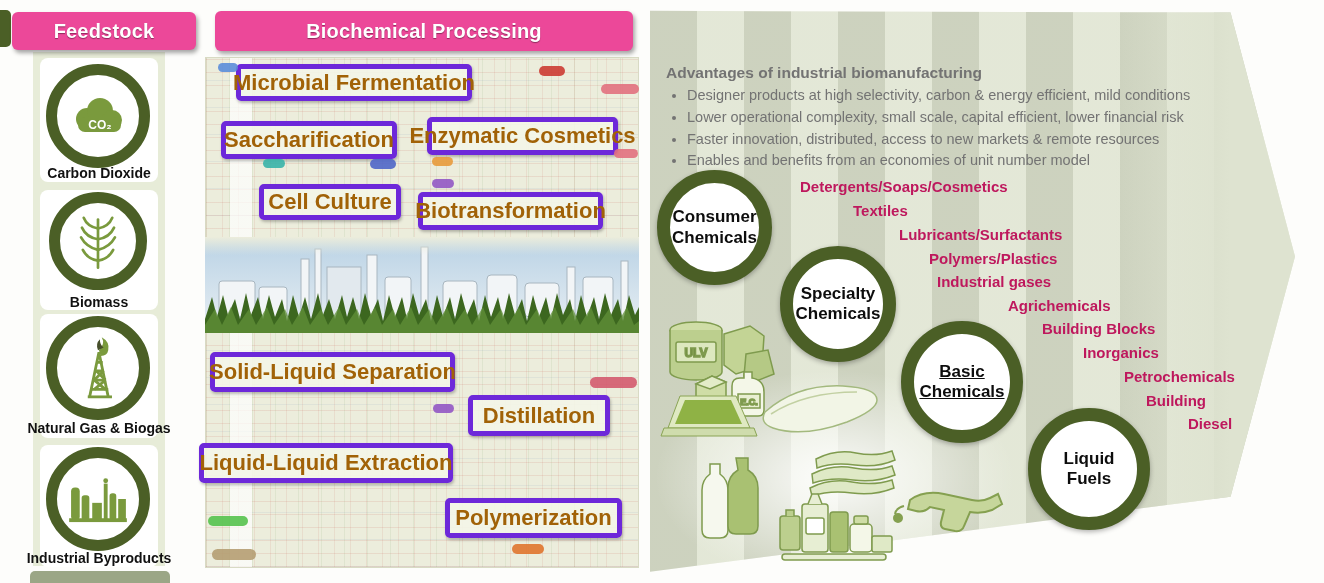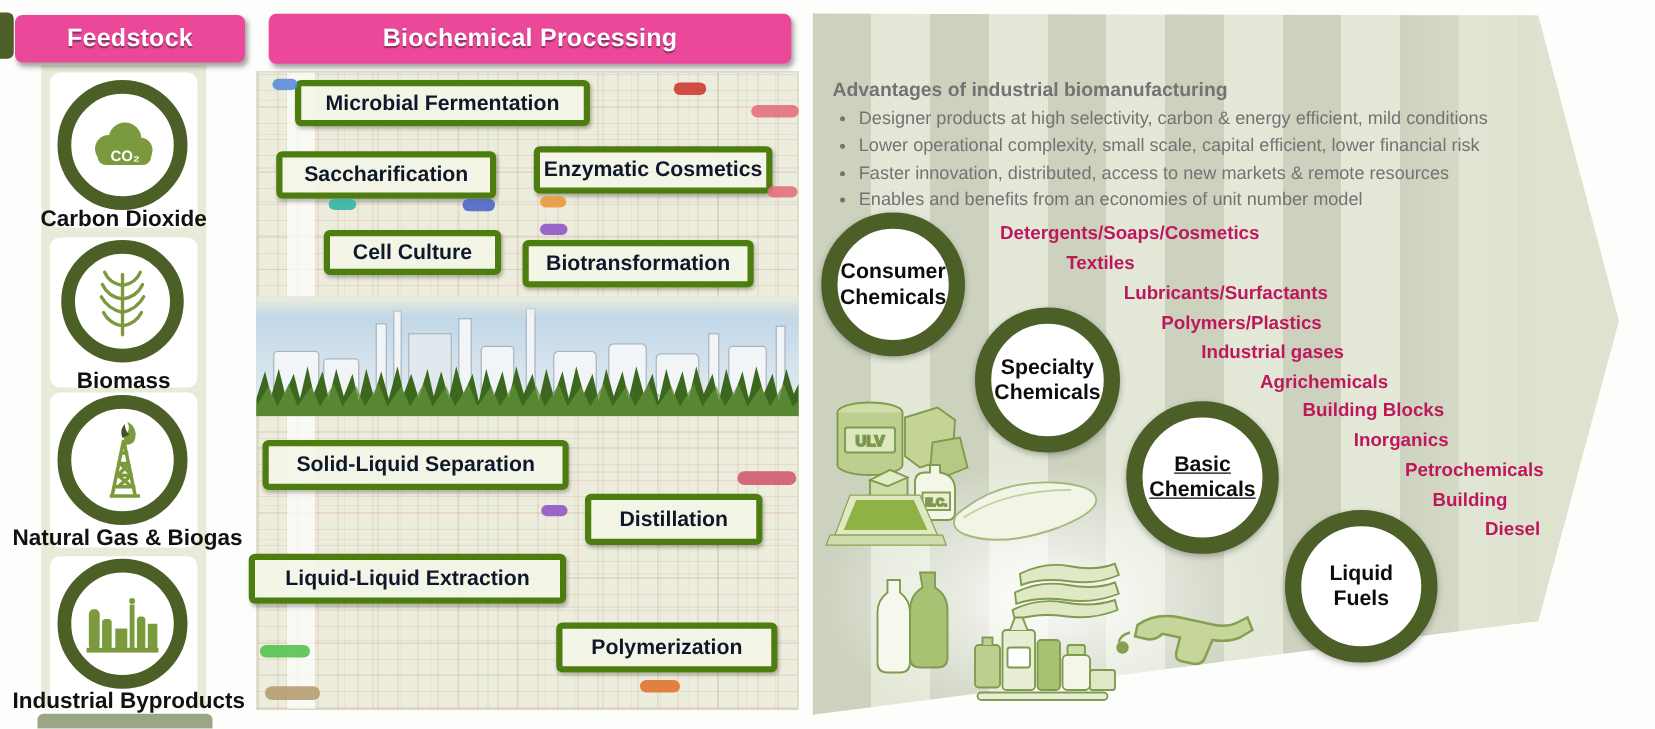--- a/index.html
+++ b/index.html
@@ -18,37 +18,37 @@
   .sliver{position:absolute;background:#4b5f26;}
   #corner-sliver{left:0;top:10px;width:11px;height:37px;border-radius:0 5px 5px 0;}
   #bottom-sliver{left:30px;top:571px;width:140px;height:12px;border-radius:5px 5px 0 0;opacity:.55;}
 
   
   #feedstock-strip{position:absolute;left:33px;top:52px;width:132px;height:514px;background:#e7ecd8;}
   .fs-card{position:absolute;left:40px;width:118px;background:#fff;border-radius:8px;}
   .fs-circle{position:absolute;border-radius:50%;background:#fff;border:11px solid #4b5f26;
              box-sizing:border-box;display:flex;align-items:center;justify-content:center;}
   .fs-label{position:absolute;left:10px;width:178px;text-align:center;font-weight:bold;
-            font-size:18px;color:#111;white-space:nowrap;}
+            font-size:14px;color:#111;white-space:nowrap;}
 
   
   #map-panel{position:absolute;left:205px;top:57px;width:434px;height:511px;
     border:1px solid #d8dac4;box-sizing:border-box;
     background-image:
       linear-gradient(90deg, rgba(255,255,255,0) 0 24px, rgba(255,255,255,.7) 24px 46px, rgba(255,255,255,0) 46px 100%),
       repeating-linear-gradient(0deg,  rgba(190,60,50,.11) 0 1px, rgba(0,0,0,0) 1px 13px),
       repeating-linear-gradient(90deg, rgba(190,60,50,.09) 0 1px, rgba(0,0,0,0) 1px 16px),
       repeating-linear-gradient(0deg,  rgba(70,110,170,.08) 0 1px, rgba(0,0,0,0) 1px 27px),
       repeating-linear-gradient(90deg, rgba(90,140,70,.09) 0 1px, rgba(0,0,0,0) 1px 23px);
     background-color:#eceddc;}
   #photo-strip{position:absolute;left:205px;top:237px;width:434px;height:96px;}
 
-  .pbox{position:absolute;border:5px solid #4d7c0f;border-radius:5px;background:rgba(243,245,231,.92);
-        display:flex;align-items:center;justify-content:center;font-weight:bold;font-size:17px;
-        color:#0f172a;box-shadow:1px 2px 3px rgba(0,0,0,.25);white-space:nowrap;box-sizing:border-box;}
+  .pbox{position:absolute;border:5px solid #6d28d9;border-radius:5px;background:rgba(243,245,231,.92);
+        display:flex;align-items:center;justify-content:center;font-weight:bold;font-size:22px;
+        color:#a16207;box-shadow:1px 2px 3px rgba(0,0,0,.25);white-space:nowrap;box-sizing:border-box;}
   #p0{left:236px;top:64px;width:236px;height:37px;}
   #p1{left:221px;top:121px;width:176px;height:38px;}
   #p2{left:427px;top:117px;width:191px;height:38px;}
   #p3{left:259px;top:184px;width:142px;height:36px;}
   #p4{left:418px;top:192px;width:185px;height:38px;}
   #p5{left:210px;top:352px;width:245px;height:40px;}
   #p6{left:468px;top:395px;width:142px;height:41px;}
   #p7{left:199px;top:443px;width:254px;height:40px;}
   #p8{left:445px;top:498px;width:177px;height:40px;}
 
@@ -71,21 +71,21 @@
               box-sizing:border-box;display:flex;align-items:center;justify-content:center;
               text-align:center;font-weight:bold;font-size:17px;line-height:1.2;color:#0d0d0d;
               box-shadow:0 2px 5px rgba(0,0,0,.3);padding:4px;}
   #cat0{left:657px;top:170px;width:115px;height:115px;}
   #cat1{left:780px;top:246px;width:116px;height:116px;}
   #cat2{left:901px;top:321px;width:122px;height:122px;text-decoration:underline;}
   #cat3{left:1028px;top:408px;width:122px;height:122px;}
 
   .cascade{position:absolute;font-weight:bold;font-size:15px;color:#be185d;white-space:nowrap;}
   #c0{left:800px;top:178px;}  #c1{left:853px;top:202px;}  #c2{left:899px;top:226px;}
-  #c3{left:929px;top:250px;}  #c4{left:961px;top:273px;}  #c5{left:1008px;top:297px;}
+  #c3{left:929px;top:250px;}  #c4{left:937px;top:273px;}  #c5{left:1008px;top:297px;}
   #c6{left:1042px;top:320px;} #c7{left:1083px;top:344px;} #c8{left:1124px;top:368px;}
   #c9{left:1146px;top:392px;} #c10{left:1188px;top:415px;}
 
   .illus{position:absolute;}
 </style>
 </head>
 <body>
 
 <div id="root">
 

